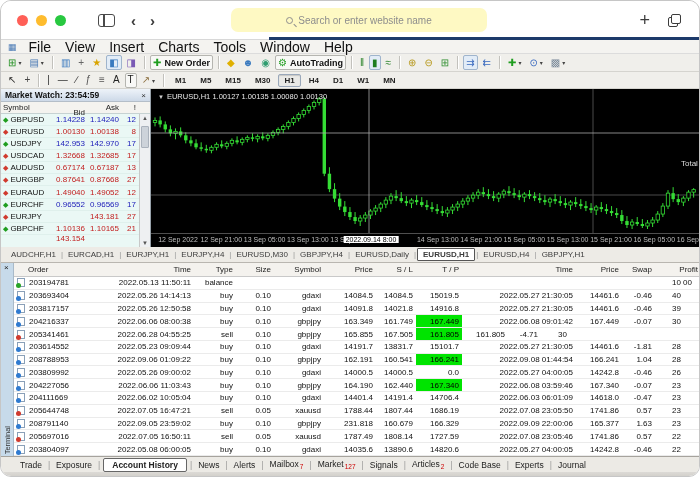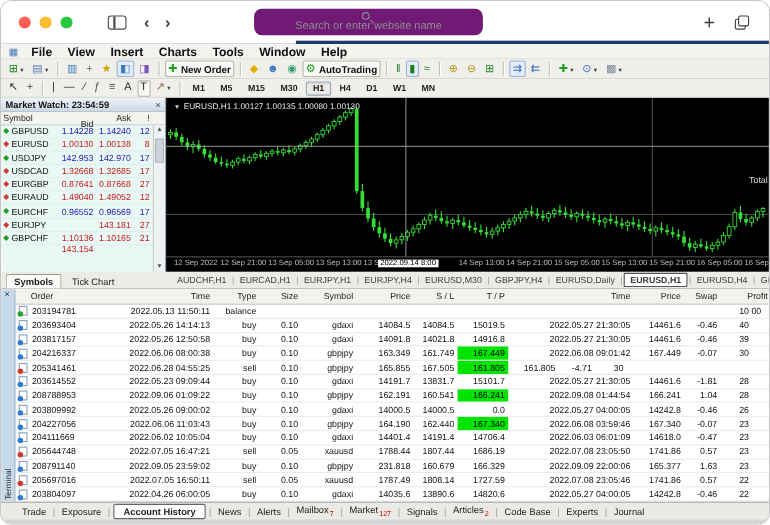--- a/index.html
+++ b/index.html
@@ -10,37 +10,37 @@
 
   
   .chrome{position:relative;height:38px;background:#ffffff;display:flex;align-items:center;}
   .tl{width:11px;height:11px;border-radius:50%;margin-right:8px;}
   .tl.red{background:#ff5f57;}.tl.yel{background:#febc2e;}.tl.grn{background:#28c840;}
   .tlwrap{display:flex;margin-left:16px;}
   .sidebar-ic{width:17px;height:13px;border:1.6px solid #4a4a4a;border-radius:3px;margin-left:24px;position:relative;}
   .sidebar-ic:before{content:"";position:absolute;left:4px;top:0;bottom:0;width:1.6px;background:#4a4a4a;}
   .chev{font-size:15px;color:#3c3c3c;font-weight:bold;margin-left:16px;line-height:1;}
   .chev.fwd{margin-left:14px;}
-  .searchpill{position:absolute;left:230px;top:7px;width:208px;height:24px;border-radius:7px;
-              background:#701a75;display:flex;align-items:center;justify-content:center;flex-direction:column;}
+  .searchpill{position:absolute;left:230px;top:7px;width:256px;height:24px;border-radius:7px;
+              background:#fef9c3;display:flex;align-items:center;justify-content:center;}
   .mag{width:7px;height:7px;border:1.4px solid #8e8e8e;border-radius:50%;position:relative;margin-right:5px;}
   .mag:after{content:"";position:absolute;width:4px;height:1.4px;background:#8e8e8e;left:6px;top:7px;transform:rotate(45deg);}
   .searchtxt{font-size:10px;color:#8d8d8d;}
   .chr-right{position:absolute;right:18px;top:0;height:38px;display:flex;align-items:center;gap:18px;}
   .plus{font-size:18px;color:#3c3c3c;line-height:1;}
   .tabs-ic{width:13px;height:13px;position:relative;}
   .tabs-ic i{position:absolute;width:10px;height:10px;border:1.6px solid #3c3c3c;border-radius:2px;background:#fff;}
   .tabs-ic i.b{left:0;bottom:0;}.tabs-ic i.f{right:0;top:0;}
   .navyline{position:absolute;left:268px;top:36px;width:432px;height:3px;background:#1c3a6a;z-index:5;}
 
   
   .menubar{height:15px;background:#f4f3f0;border-top:1px solid #d8d8d8;border-bottom:1px solid #dcdcdc;
            display:flex;align-items:center;padding-left:5px;gap:0;}
   .app-ic{color:#4a7ab5;font-size:9px;margin:0 5px 0 2px;}
-  .mitem{font-size:11px;color:#111;padding:0 7px;font-weight:bold;}
+  .mitem{font-size:14px;color:#111;padding:0 7px;font-weight:normal;}
 
   
   .tbar{height:18px;background:#f0efeb;border-bottom:1px solid #d5d4cf;display:flex;align-items:center;padding-left:3px;}
   .tbar.r2{height:17px;}
   .tbtn{display:inline-flex;align-items:center;height:15px;padding:0 2px;margin:0 1px;border:1px solid transparent;border-radius:2px;}
   .tbtn .g{font-size:10px;line-height:1;}
   .tbtn .lbl{font-size:9px;color:#111;margin-left:3px;font-weight:bold;}
   .tbtn.pressed{border:1px solid #9fb4cc;background:#e2ecf7;}
   .tbtn.boxed{border:1px solid #b5b5b0;background:#f8f8f6;}
   .dd{font-size:6px;color:#444;margin-left:2px;}
@@ -316,20 +316,29 @@
             <span class="mwc" style="width: 17px; text-align: right; color: rgb(26, 26, 184);">17</span>
           </div>
           <div class="mwrow">
             <span class="mwc mwr-sym" style="width: 52px;">
               <span class="arr" style="color: rgb(208, 58, 46);">◆</span>
               <span>USDCAD</span>
             </span>
             <span class="mwc" style="width: 34px; text-align: right; color: rgb(194, 32, 32);">1.32668</span>
             <span class="mwc" style="width: 34px; text-align: right; color: rgb(194, 32, 32);">1.32685</span>
             <span class="mwc" style="width: 17px; text-align: right; color: rgb(194, 32, 32);">17</span>
+          </div>
+          <div class="mwrow">
+            <span class="mwc mwr-sym" style="width: 52px;">
+              <span class="arr" style="color: rgb(208, 58, 46);">◆</span>
+              <span>AUDUSD</span>
+            </span>
+            <span class="mwc" style="width: 34px; text-align: right; color: rgb(194, 32, 32);">0.67174</span>
+            <span class="mwc" style="width: 34px; text-align: right; color: rgb(194, 32, 32);">0.67187</span>
+            <span class="mwc" style="width: 17px; text-align: right; color: rgb(194, 32, 32);">13</span>
           </div>
           <div class="mwrow">
             <span class="mwc mwr-sym" style="width: 52px;">
               <span class="arr" style="color: rgb(208, 58, 46);">◆</span>
               <span>EURGBP</span>
             </span>
             <span class="mwc" style="width: 34px; text-align: right; color: rgb(194, 32, 32);">0.87641</span>
             <span class="mwc" style="width: 34px; text-align: right; color: rgb(194, 32, 32);">0.87668</span>
             <span class="mwc" style="width: 17px; text-align: right; color: rgb(194, 32, 32);">27</span>
           </div>
@@ -609,24 +618,20 @@
           <span class="xlab" style="left: 416.7px;">15 Sep 13:00</span>
           <span class="xlab" style="left: 460px;">15 Sep 21:00</span>
           <span class="xlab" style="left: 503.3px;">16 Sep 05:00</span>
           <span class="xlab" style="left: 546.6px;">16 Sep 13:00</span>
           <span class="xlab hl" style="left: 220px;">2022.09.14 8:00</span>
         </div>
     </div>
   </div>
 
   <div class="tabsrow">
-    <div class="mwtabs" id="mw-tabs">
-        <span class="mwtab active">Symbols</span>
-        <span class="mwtab">Tick Chart</span>
-      </div>
     <div class="ctabs" id="chart-tabs">
         <span class="ctab">AUDCHF,H1</span>
         <span class="ctsep">|</span>
         <span class="ctab">EURCAD,H1</span>
         <span class="ctsep">|</span>
         <span class="ctab">EURJPY,H1</span>
         <span class="ctsep">|</span>
         <span class="ctab">EURJPY,H4</span>
         <span class="ctsep">|</span>
         <span class="ctab">EURUSD,M30</span>
@@ -909,21 +914,21 @@
           <span class="tc r" style="width: 33px;">0.57</span>
           <span class="tc pl" style="width: 46px;">22</span>
         </div>
         <div class="trow">
           <span class="tc" style="width: 86px;">
             <span class="doc buy">
               <i></i>
             </span>
             <span>203804097</span>
           </span>
-          <span class="tc r" style="width: 94px;">2022.04.26 06:00:05</span>
+          <span class="tc r" style="width: 94px;">2022.05.08 06:00:05</span>
           <span class="tc r" style="width: 42px;">buy</span>
           <span class="tc r" style="width: 38px;">0.10</span>
           <span class="tc r" style="width: 50px;">gdaxi</span>
           <span class="tc r" style="width: 52px;">14035.6</span>
           <span class="tc r" style="width: 40px;">13890.6</span>
           <span class="tc r" style="width: 46px;">14820.6</span>
           <span class="tc r" style="width: 114px;">2022.05.27 04:00:05</span>
           <span class="tc r" style="width: 46px;">14242.8</span>
           <span class="tc r" style="width: 33px;">-0.46</span>
           <span class="tc pl" style="width: 46px;">22</span>

